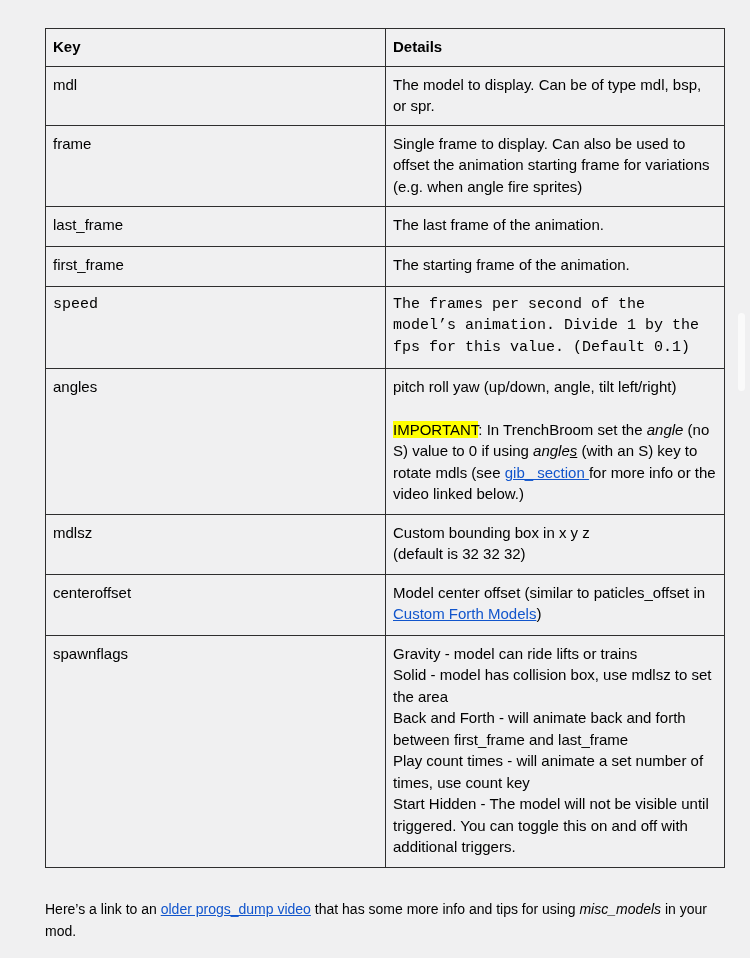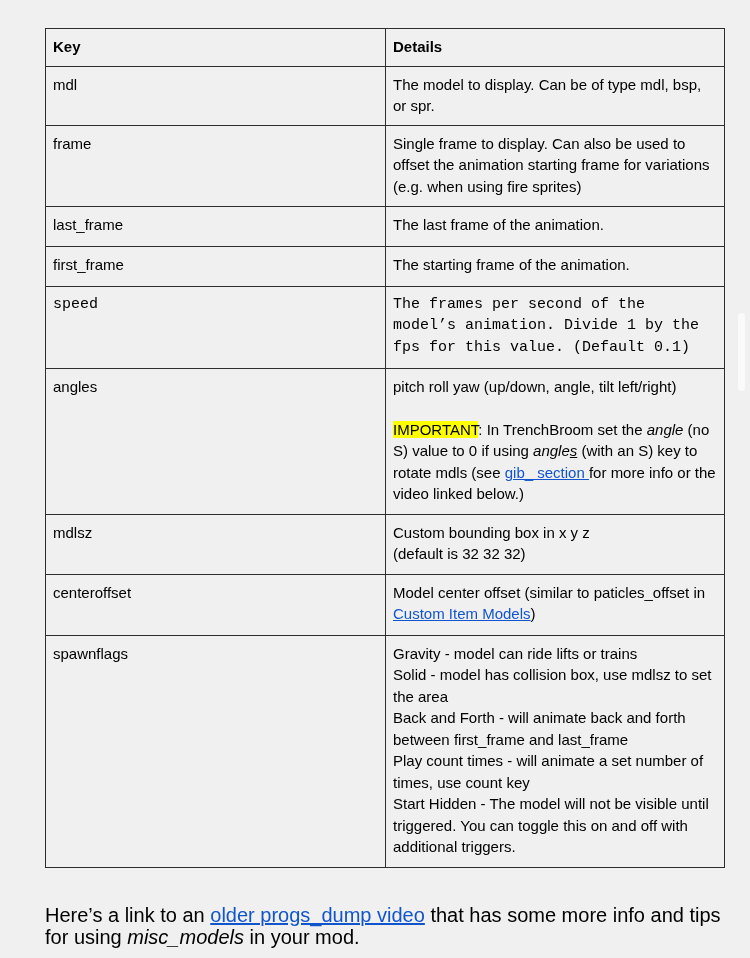--- a/index.html
+++ b/index.html
@@ -49,21 +49,21 @@
     color: var(--color-link, #1155cc);
     text-decoration: underline;
     cursor: pointer;
   }
   .spacer-line { height: 21.5px; }
   .footer {
     position: absolute;
     left: 45px;
     top: 884px;
     width: 682px;
-    font-size: 20px;
+    font-size: 14px;
     line-height: 22px;
   }
   .scroll-thumb {
     position: absolute;
     left: 738px;
     top: 313px;
     width: 7px;
     height: 78px;
     border-radius: 4px;
     background: var(--color-scrollbar_thumb, #fafafa);
@@ -83,21 +83,21 @@
       <th>Details</th>
     </tr>
 
     <tr class="r-mdl">
       <td>mdl</td>
       <td>The model to display. Can be of type mdl, bsp, or spr.</td>
     </tr>
 
     <tr class="r-frame">
       <td>frame</td>
-      <td>Single frame to display. Can also be used to offset the animation starting frame for variations (e.g. when using fire sprites)</td>
+      <td>Single frame to display. Can also be used to offset the animation starting frame for variations (e.g. when angle fire sprites)</td>
     </tr>
 
     <tr class="r-oneline">
       <td>last_frame</td>
       <td>The last frame of the animation.</td>
     </tr>
 
     <tr class="r-oneline">
       <td>first_frame</td>
       <td>The starting frame of the animation.</td>
@@ -123,21 +123,21 @@
       <td>mdlsz</td>
       <td>
         <div>Custom bounding box in x y z</div>
         <div>(default is 32 32 32)</div>
       </td>
     </tr>
 
     <tr class="r-centeroffset">
       <td>centeroffset</td>
       <td>
-        <span>Model center offset (similar to paticles_offset in </span><a class="doclink">Custom Item Models</a><span>)</span>
+        <span>Model center offset (similar to paticles_offset in </span><a class="doclink">Custom Forth Models</a><span>)</span>
       </td>
     </tr>
 
     <tr class="r-spawnflags">
       <td>spawnflags</td>
       <td>
         <div>
           <span class="b">Gravity</span><span> - model can ride lifts or trains</span>
         </div>
         <div>

